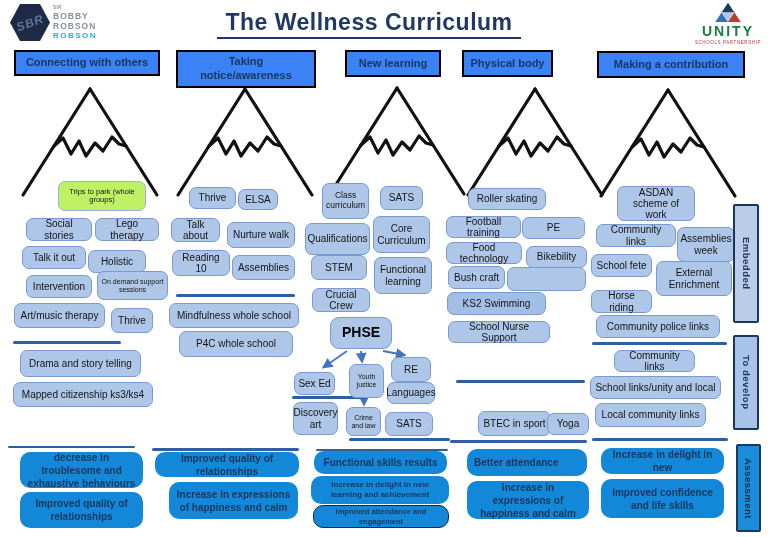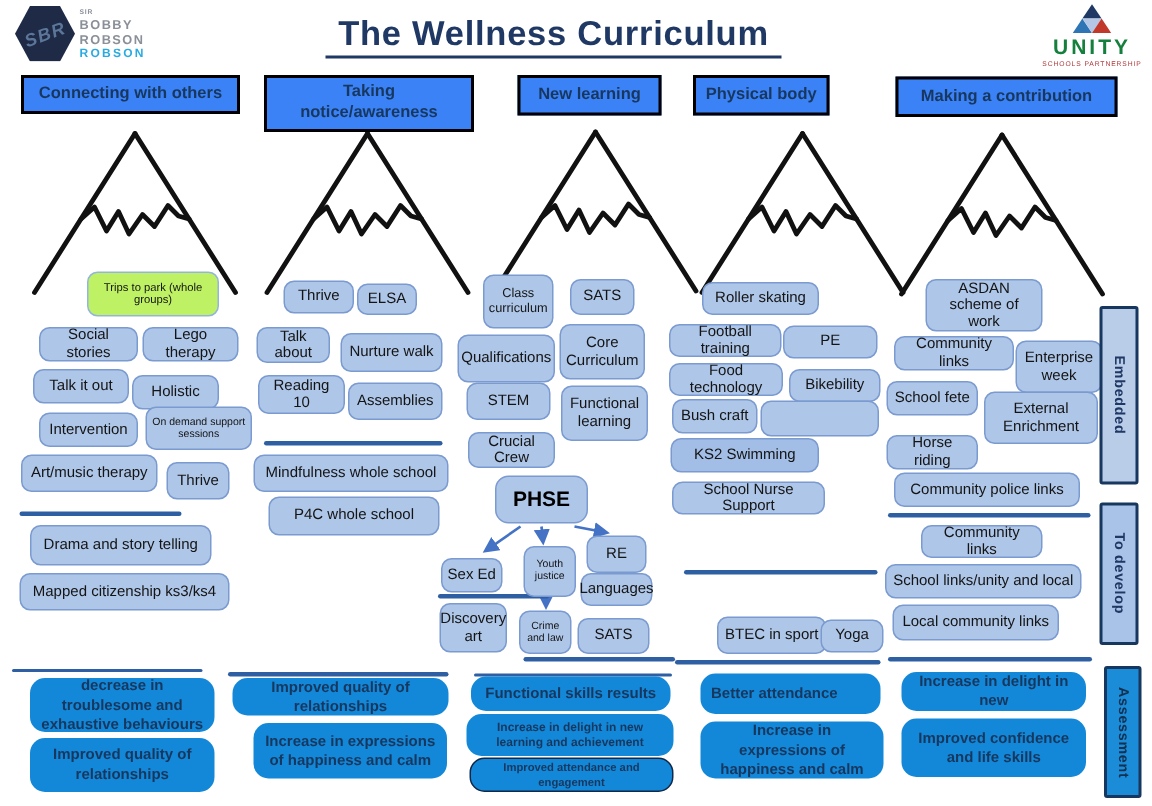--- a/index.html
+++ b/index.html
@@ -210,21 +210,21 @@
   <div class="box" style="left:448px;top:321px;width:102px;height:22px">School Nurse Support</div>
   <div class="vline" style="left:456px;top:380px;width:129px"></div>
   <div class="box" style="left:478px;top:411px;width:73px;height:25px">BTEC in sport</div>
   <div class="box" style="left:547px;top:413px;width:42px;height:22px">Yoga</div>
   <div class="vline" style="left:450px;top:440px;width:137px"></div>
   <div class="bright left" style="left:467px;top:449px;width:120px;height:27px">Better attendance</div>
   <div class="bright left" style="left:467px;top:481px;width:122px;height:38px">Increase in expressions of happiness and calm</div>
 
   <div class="box" style="left:617px;top:186px;width:78px;height:35px">ASDAN scheme of work</div>
   <div class="box" style="left:596px;top:224px;width:80px;height:23px">Community links</div>
-  <div class="box" style="left:677px;top:227px;width:58px;height:35px">Enterprise week</div>
+  <div class="box" style="left:677px;top:227px;width:58px;height:35px">Assemblies week</div>
   <div class="box" style="left:591px;top:254px;width:61px;height:23px">School fete</div>
   <div class="box" style="left:656px;top:261px;width:76px;height:35px">External Enrichment</div>
   <div class="box" style="left:591px;top:290px;width:61px;height:23px">Horse riding</div>
   <div class="box" style="left:596px;top:315px;width:124px;height:23px">Community police links</div>
   <div class="vline" style="left:592px;top:342px;width:135px"></div>
   <div class="box" style="left:614px;top:350px;width:81px;height:22px">Community links</div>
   <div class="box" style="left:590px;top:376px;width:131px;height:23px">School links/unity and local</div>
   <div class="box" style="left:595px;top:403px;width:111px;height:24px">Local community links</div>
   <div class="vline" style="left:592px;top:438px;width:136px"></div>
   <div class="bright" style="left:601px;top:448px;width:123px;height:26px">Increase in delight in new</div>

